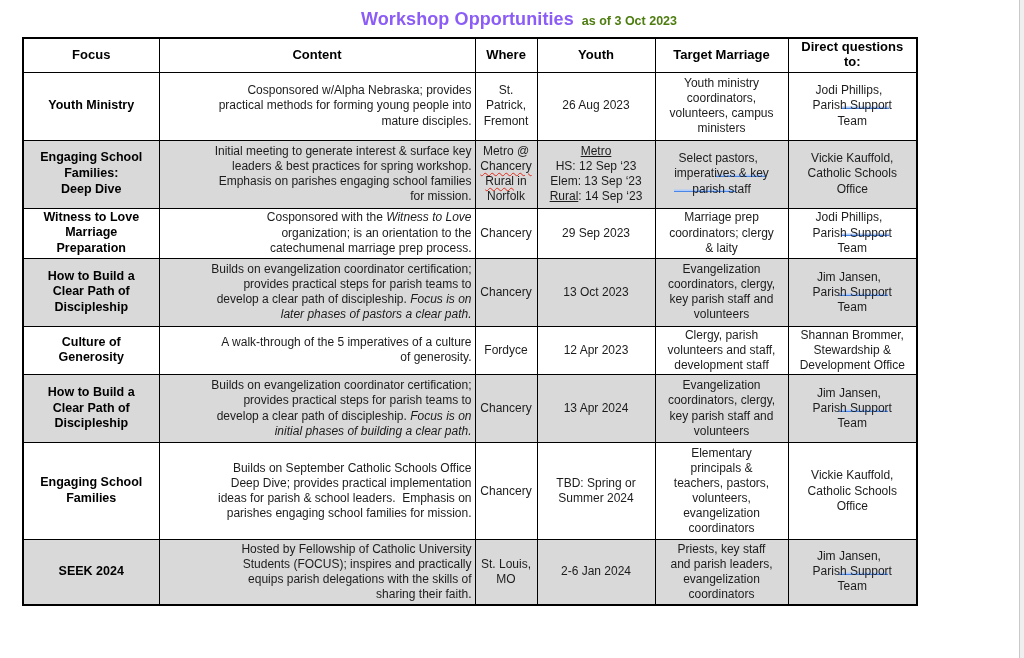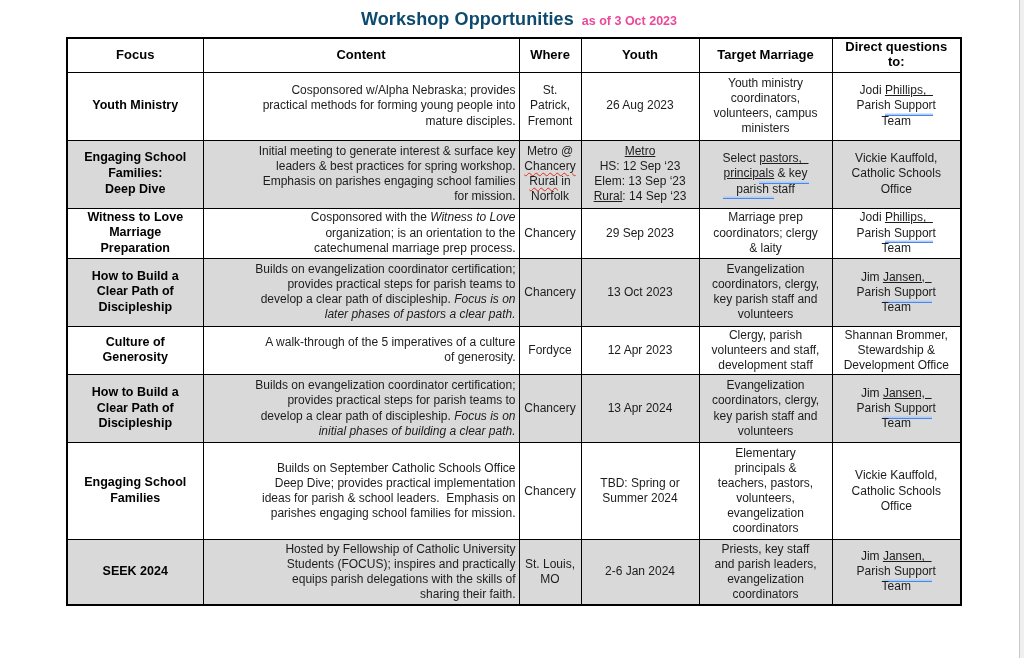--- a/index.html
+++ b/index.html
@@ -16,32 +16,32 @@
     background: #efefef; border-left: 1px solid #c9c9c9;
   }
   .title-wrap {
     width: 1019px;
     text-align: center;
     padding-top: 9px;
     margin-bottom: 7px;
     white-space: nowrap;
   }
   .doc-title {
-    font-size: 18px; font-weight: bold; color: #0c4a6e;
+    font-size: 18px; font-weight: bold; color: #8b5cf6;
     letter-spacing: 0.1px;
     margin-left: 19px;
   }
   .doc-subtitle {
-    font-size: 12.5px; font-weight: bold; color: #ec4899;
+    font-size: 12.5px; font-weight: bold; color: #4d7c0f;
     margin-left: 8px;
   }
   table.workshops {
     border-collapse: collapse;
     table-layout: fixed;
-    margin-left: 66px;
+    margin-left: 22px;
     width: 894px;
     border: 2px solid #000;
   }
   th, td {
     border: 1px solid #000;
     vertical-align: middle;
     padding: 1px 3px;
     color: #1c1c1c;
     font-size: 12px;
     line-height: 1.26;
@@ -65,22 +65,21 @@
   .i { font-style: italic; }
   .u { text-decoration: underline; text-underline-offset: 1px; }
   .ured {
     text-decoration: underline wavy #dd2b1c;
     text-decoration-thickness: 1px;
     text-underline-offset: 2px;
   }
   .ublue {
     border-bottom: 1.5px solid #4a86e8;
     box-shadow: inset 0 -3px 0 -1.5px #aecbfa;
-    padding-bottom: 18px;
-    text-decoration: underline;
+    padding-bottom: 11px;
   }
 </style>
 </head>
 <body>
 
 <div class="page">
 
   <div class="title-wrap">
     <span class="doc-title">Workshop Opportunities</span><span class="doc-subtitle">as of 3 Oct 2023</span>
   </div>
@@ -132,21 +131,21 @@
 for mission.</span></td>
         <td class="c-where"><span>Metro @
 </span><span class="ured">Chancery</span><span>
 </span><span class="ured">Rural</span><span> in
 Norfolk</span></td>
         <td class="c-when left"><span class="u">Metro</span><span>
 HS: 12 Sep ‘23
 Elem: 13 Sep ‘23
 </span><span class="u">Rural</span><span>: 14 Sep ‘23</span></td>
         <td class="c-audience"><span>Select </span><span class="ublue">pastors,&nbsp;&nbsp;</span><span>
-</span><span class="ublue">principals</span><span> &amp; key
+</span><span class="ublue">imperatives</span><span> &amp; key
 parish staff</span></td>
         <td class="c-contact"><span>Vickie Kauffold,
 Catholic Schools
 Office</span></td>
       </tr>
 
       <tr class="h3">
         <td class="c-focus">Witness to Love
 Marriage
 Preparation</td>

